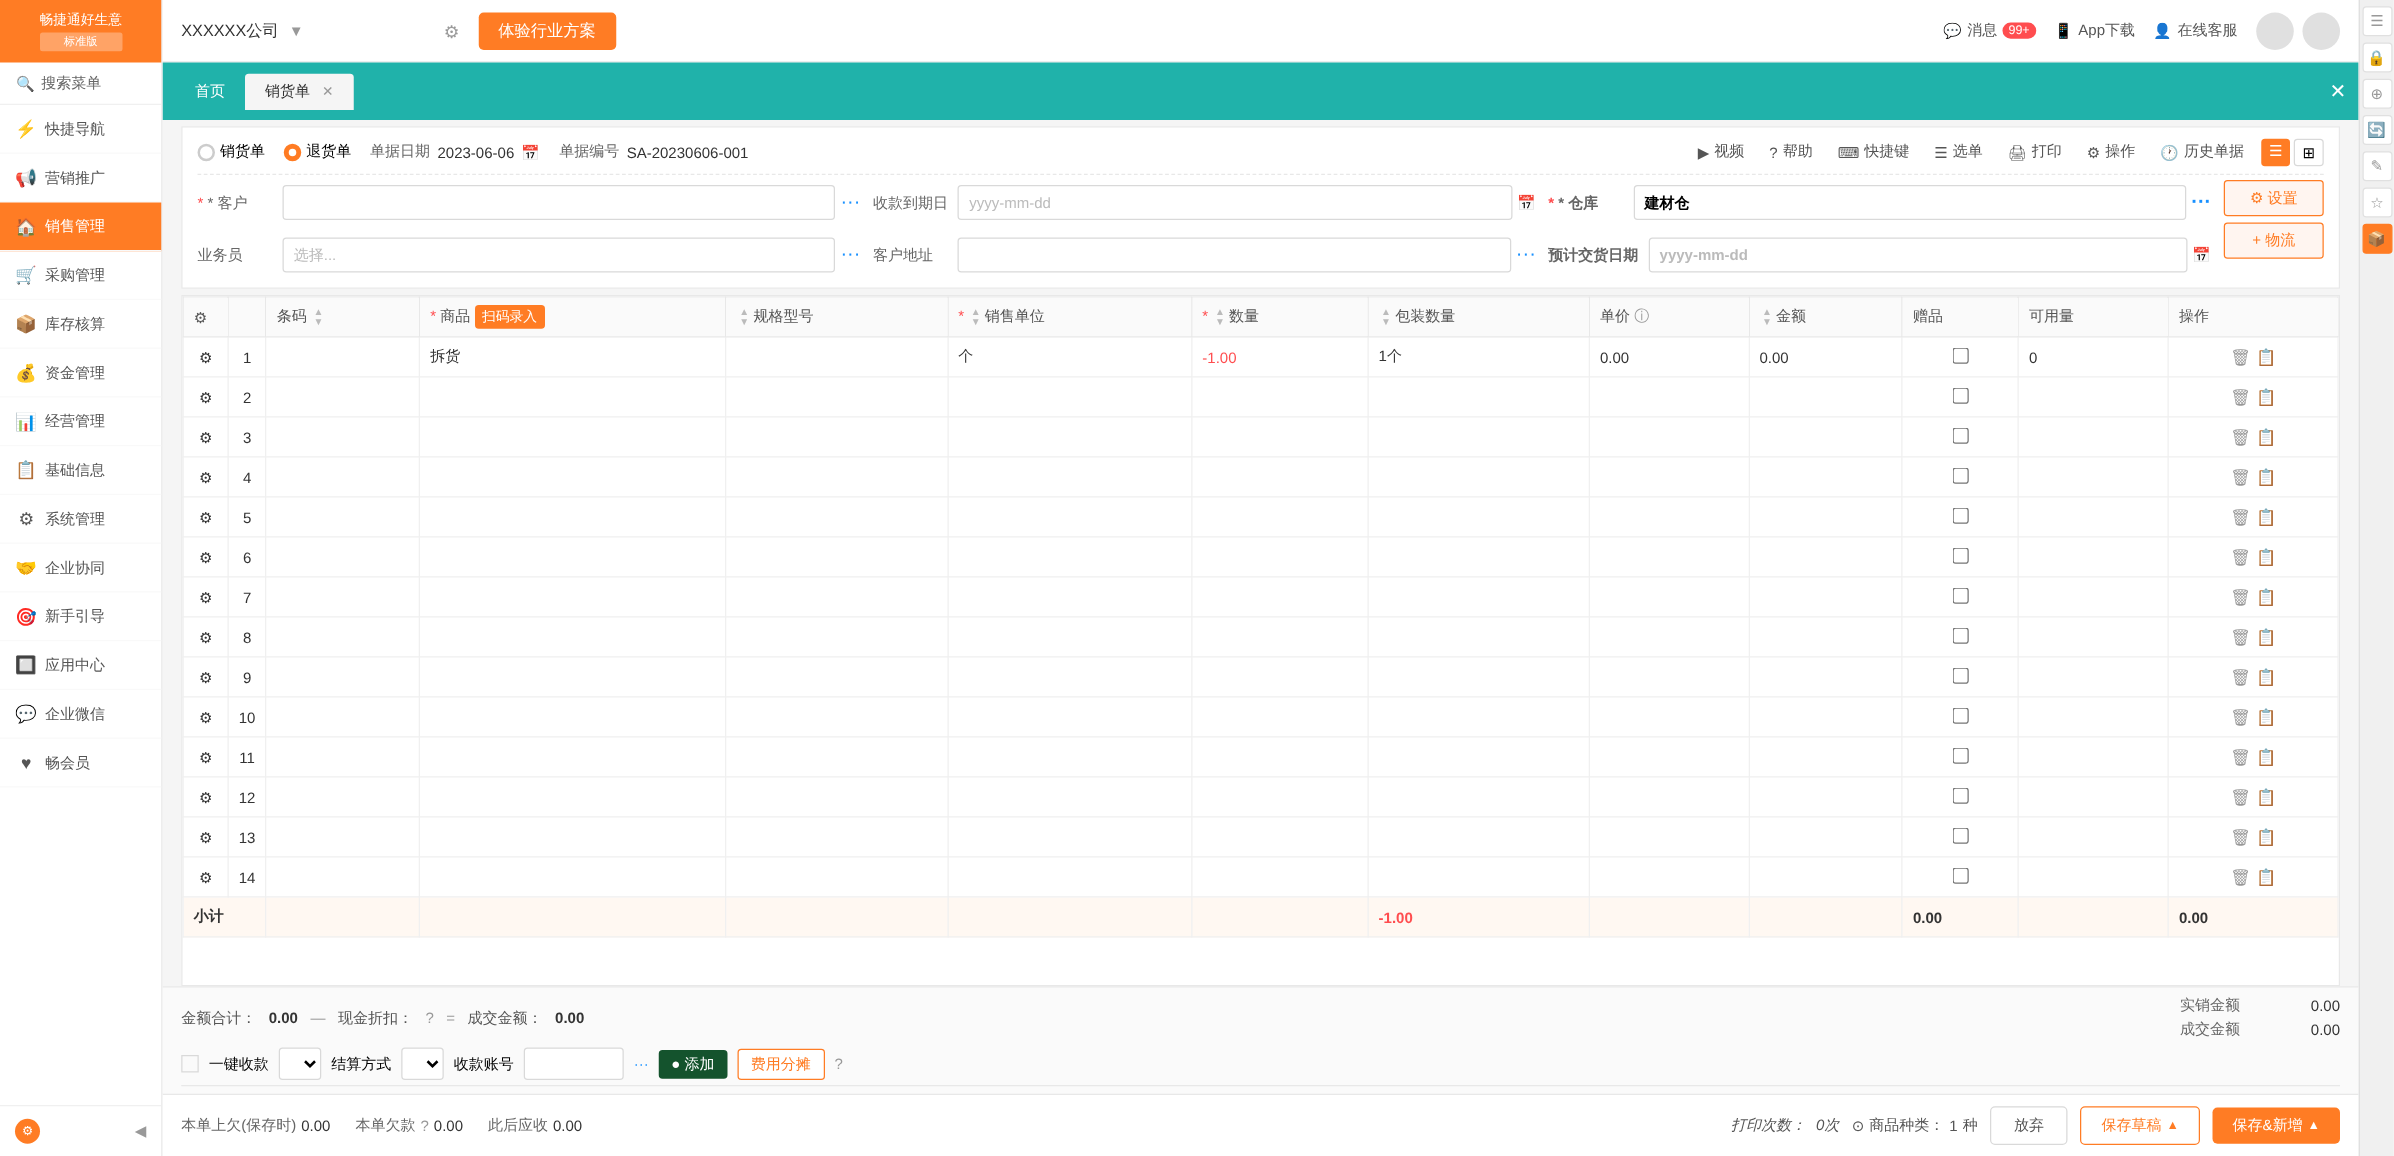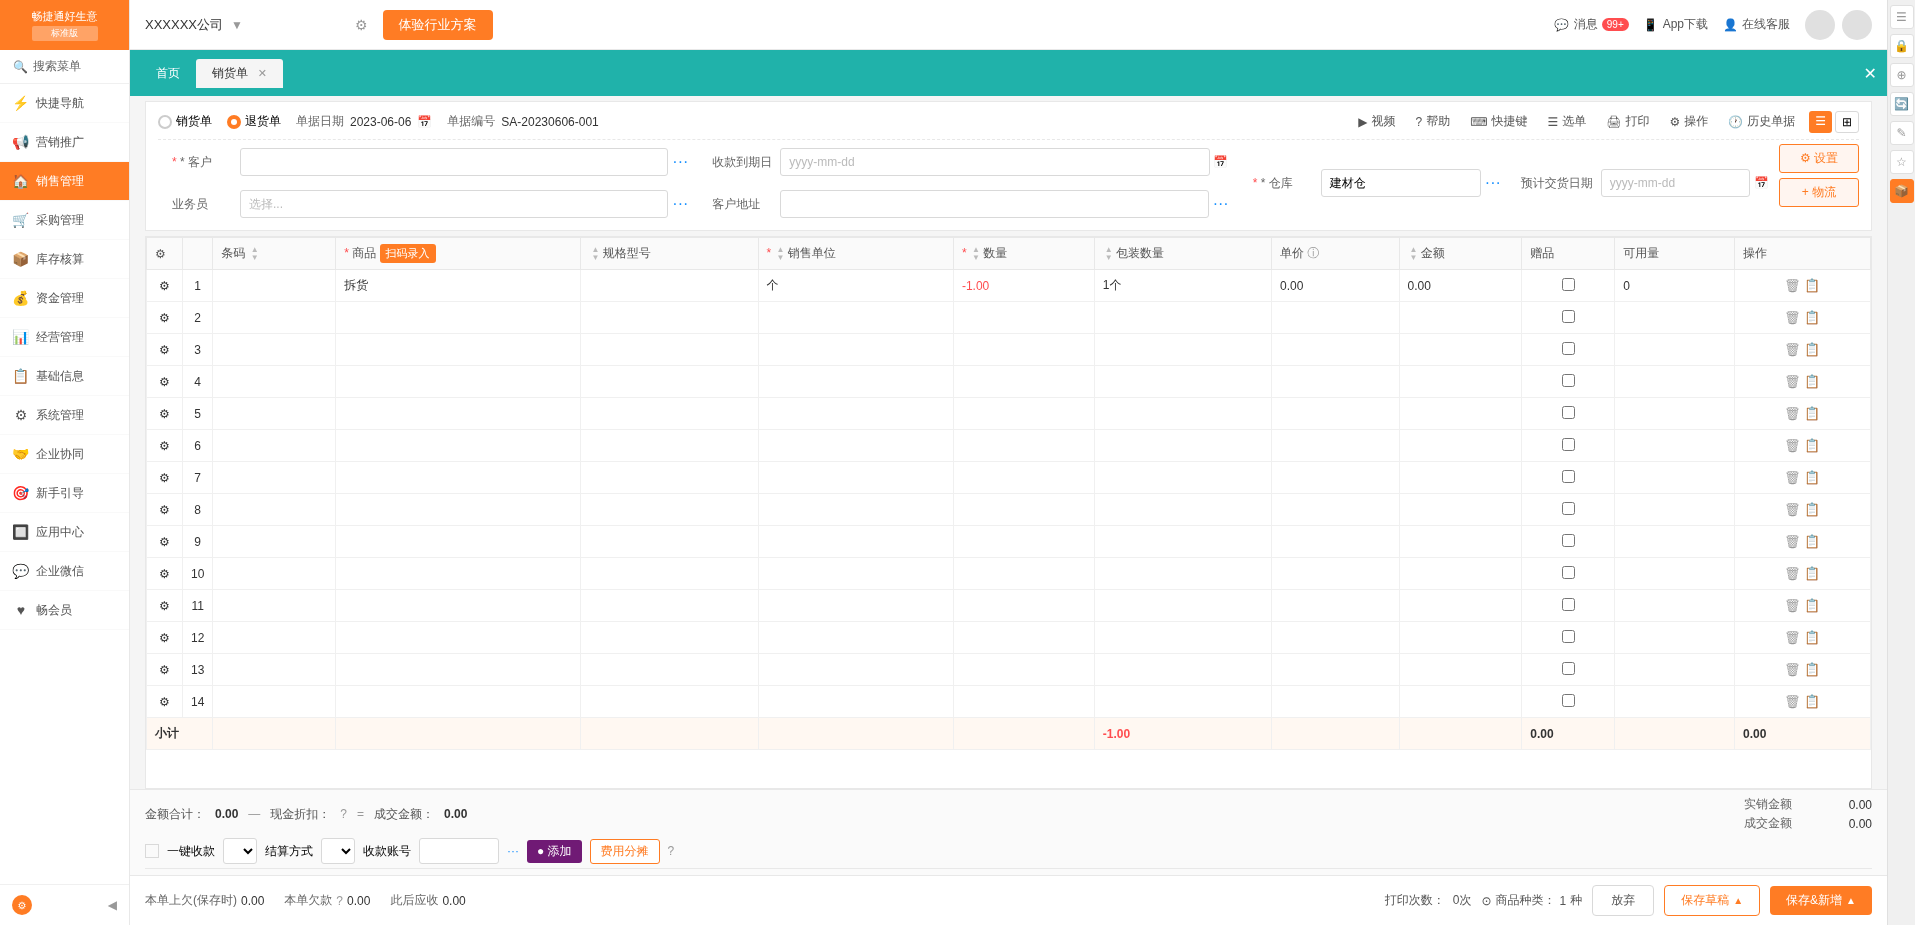--- a/index.html
+++ b/index.html
@@ -50,21 +50,21 @@
     .form-date-label { color: #666; }
     .form-no-field { display: flex; align-items: center; gap: 6px; color: #333; }
     .toolbar-right { margin-left: auto; display: flex; align-items: center; gap: 8px; }
     .toolbar-btn { display: flex; align-items: center; gap: 4px; color: #555; cursor: pointer; font-size: 12px; padding: 3px 6px; border-radius: 3px; }
     .form-dotted { color: #1890ff; font-size: 16px; cursor: pointer; }
     .form-cal-icon { color: #999; cursor: pointer; }
     .side-btn { padding: 5px 12px; border-radius: 3px; cursor: pointer; font-size: 12px; border: 1px solid; }
     .side-btn-settings { border-color: #ff7c24; color: #ff7c24; background: #fff5f0; }
     .side-btn-logistics { border-color: #ff7c24; color: #ff7c24; background: #fff5f0; }
     .form-field { display: flex; align-items: center; flex: 1; padding: 4px 0; }
-    .field-label { color: #666; white-space: nowrap; min-width: 60px; margin-left: 14px; }
+    .field-label { color: #666; white-space: nowrap; min-width: 60px; }
     .field-value { flex: 1; height: 28px; display: flex; align-items: center; border: 1px solid #d9d9d9; background: #fff; border-radius: 3px; padding: 0 8px; }
     .field-placeholder { color: #bbb; }
     .note-row { padding: 4px 0; display: flex; align-items: center; }
 
     
     .table-area { flex: 1; overflow: auto; background: #fff; margin: 0 15px; border: 1px solid #e8e8e8; }
     .data-table { width: 100%; border-collapse: collapse; }
     .data-table th { background: #fafafa; border: 1px solid #e8e8e8; padding: 6px 8px; text-align: left; color: #555; font-weight: normal; white-space: nowrap; position: sticky; top: 0; z-index: 5; }
     .data-table td { border: 1px solid #f0f0f0; padding: 4px 8px; color: #333; height: 32px; }
     .row-num { color: #999; text-align: center; width: 30px; }
@@ -77,36 +77,36 @@
     .sort-arrows { display: inline-flex; flex-direction: column; margin-left: 2px; vertical-align: middle; }
     .sort-arrows span { font-size: 8px; line-height: 1; color: #bbb; }
     .checkbox-cell { text-align: center; }
 
     
     .footer-area { background: #fafafa; border-top: 1px solid #e8e8e8; padding: 6px 15px; }
     .footer-sum { display: flex; align-items: center; gap: 10px; color: #555; }
     .footer-payment { display: flex; align-items: center; gap: 8px; margin-top: 6px; padding-bottom: 4px; border-bottom: 1px solid #e8e8e8; }
     .footer-checkbox { width: 14px; height: 14px; border: 1px solid #d9d9d9; display: inline-block; cursor: pointer; }
     .footer-select { height: 26px; border: 1px solid #d9d9d9; border-radius: 3px; padding: 0 6px; background: #fff; }
-    .footer-add-btn { background: #701a75; color: #fff; border: none; padding: 3px 10px; border-radius: 3px; cursor: pointer; }
+    .footer-add-btn { background: #14532d; color: #fff; border: none; padding: 3px 10px; border-radius: 3px; cursor: pointer; }
     .fee-btn { border: 1px solid #ff7c24; color: #ff7c24; background: #fff; padding: 3px 10px; border-radius: 3px; cursor: pointer; }
     .question-icon { color: #999; cursor: pointer; }
     .footer-right-summary { margin-left: auto; display: flex; flex-direction: column; align-items: flex-end; gap: 2px; }
     .summary-row { display: flex; gap: 20px; align-items: center; }
     .summary-label { color: #666; }
     .summary-value { color: #333; min-width: 60px; text-align: right; }
 
     
     .bottom-bar { height: 50px; background: #fff; border-top: 1px solid #e8e8e8; display: flex; align-items: center; padding: 0 15px; }
     .bottom-bar-info { display: flex; gap: 20px; align-items: flex-start; color: #555; }
     .bottom-bar-info-item { display: flex; align-items: center; gap: 4px; }
     .info-label { color: #666; }
     .info-value { color: #333; }
     .bottom-bar-actions { margin-left: auto; display: flex; align-items: center; gap: 10px; }
-    .print-info { display: flex; align-items: center; gap: 8px; color: #555; }
+    .print-info { display: flex; align-items: center; gap: 8px; color: #555; font-style: italic; }
     .product-type { display: flex; align-items: center; gap: 4px; color: #555; cursor: pointer; }
     .btn-discard { border: 1px solid #d9d9d9; background: #fff; padding: 6px 18px; border-radius: 4px; cursor: pointer; color: #555; }
     .btn-save-draft { border: 1px solid #ff7c24; color: #ff7c24; background: #fff; padding: 6px 16px; border-radius: 4px; cursor: pointer; display: flex; align-items: center; gap: 4px; }
     .btn-save-new { background: #ff7c24; color: #fff; border: none; padding: 6px 16px; border-radius: 4px; cursor: pointer; display: flex; align-items: center; gap: 4px; }
     .btn-arrow { font-size: 10px; }
 
     
     .right-panel { width: 28px; background: #f0f0f0; display: flex; flex-direction: column; align-items: center; padding: 5px 0; gap: 5px; border-left: 1px solid #e0e0e0; }
     .right-panel-btn { width: 24px; height: 24px; background: #fff; border-radius: 3px; display: flex; align-items: center; justify-content: center; color: #999; font-size: 12px; cursor: pointer; border: 1px solid #e0e0e0; }
     .right-panel-btn.orange { background: #ff7c24; color: #fff; border-color: #ff7c24; }
@@ -312,21 +312,21 @@
             <span class="field-placeholder" style="color:#bbb;">yyyy-mm-dd</span>
           </div>
           <span class="form-cal-icon" style="margin-left:4px;">📅</span>
         </div>
         <div class="form-field">
           <span class="field-label">客户地址</span>
           <div class="field-value" style="flex:1; margin-left:8px;"></div>
           <span class="form-dotted" style="margin-left:4px; color:#1890ff;">···</span>
         </div>
       </div>
-      <div style="flex:1; display:flex; flex-direction:row; gap:6px;">
+      <div style="flex:1; display:flex; flex-direction:column; gap:6px;font-weight:bold;">
         <div class="form-field">
           <span class="field-label"><span style="color:#ff4d4f;">*</span> <span style="color:#666;">* 仓库</span></span>
           <div class="field-value" style="flex:1; margin-left:8px;">
             <span>建材仓</span>
           </div>
           <span class="form-dotted" style="margin-left:4px; color:#1890ff;">···</span>
         </div>
         <div class="form-field">
           <span class="field-label">预计交货日期</span>
           <div class="field-value" style="flex:1; margin-left:8px;">

